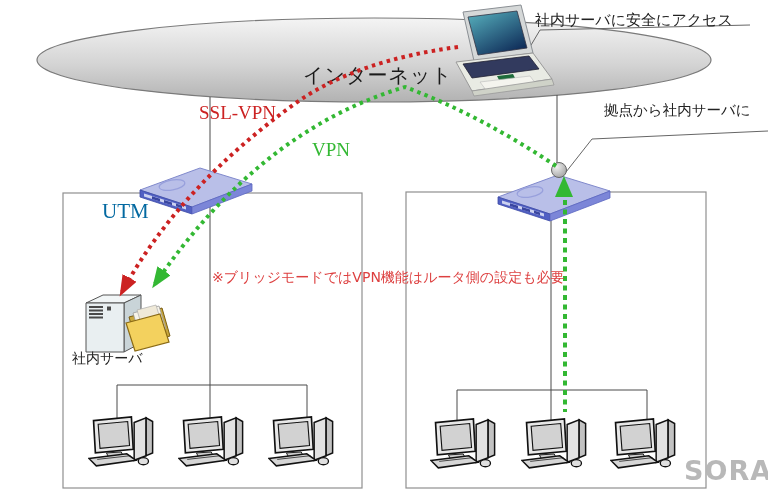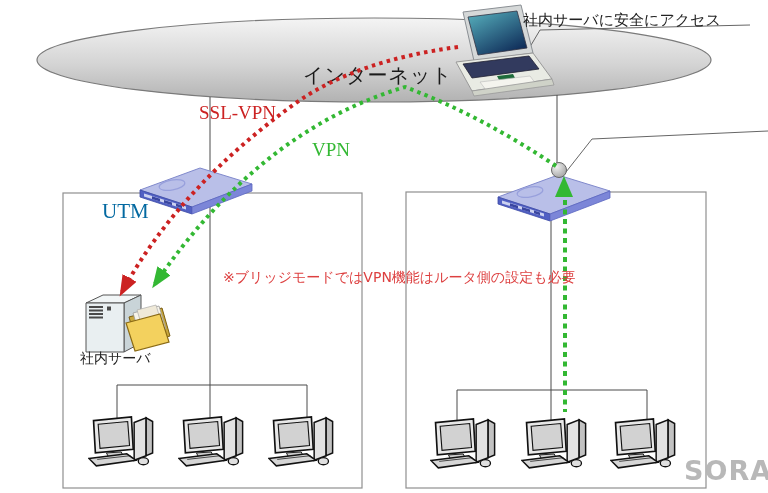--- a/index.html
+++ b/index.html
@@ -1,23 +1,23 @@
 <!DOCTYPE html>
 <html><head>
 <meta charset="utf-8">
 <style>
   html,body{margin:0;padding:0;background:#fff;}
   .stage{position:relative;width:768px;height:493px;background:#ffffff;overflow:hidden;
          font-family:"DejaVu Sans","Liberation Sans",sans-serif;}
   .stage svg.canvas{position:absolute;left:0;top:0;}
   .lbl{position:absolute;white-space:nowrap;color:#1c1c1c;}
   .lbl-utm{left:102px;top:199px;font-family:"Liberation Serif",serif;font-size:21px;color:#0369a1;}
-  .lbl-server{left:80px;top:350px;font-size:14px;color:#222;}
-  .lbl-note{left:210px;top:269px;font-size:14px;padding-left:13px;}
-  .lbl-laptop-callout{left:523px;top:11px;font-size:15px;color:#222;text-align:right;}
+  .lbl-server{left:72px;top:350px;font-size:14px;color:#222;}
+  .lbl-note{left:199px;top:269px;font-size:14px;padding-left:13px;}
+  .lbl-laptop-callout{left:535px;top:11px;font-size:15px;color:#222;text-align:right;}
   .lbl-branch-callout{left:604px;top:100px;font-size:14.5px;color:#222;line-height:1.5;}
   .lbl-watermark{left:684px;top:455px;font-size:27px;font-weight:bold;letter-spacing:1px;opacity:.95;}
 </style>
 </head>
 <body>
 
 <div class="stage">
 
   <svg class="canvas" width="768" height="493" viewBox="0 0 768 493">
     <defs>
@@ -146,16 +146,17 @@
 
   <div class="lbl lbl-utm">UTM</div>
 
   <div class="lbl lbl-server">社内サーバ</div>
 
   <div class="lbl lbl-note" style="color: rgb(221, 64, 64);">※ブリッジモードではVPN機能はルータ側の設定も必要</div>
 
   <div class="lbl lbl-laptop-callout">社内サーバに安全にアクセス</div>
 
   <div class="lbl lbl-branch-callout">
+    <div>拠点から社内サーバに</div>
   </div>
 
   <div class="lbl lbl-watermark" style="color: rgb(181, 181, 181);">SORA</div>
 </div>
 
 </body></html>

